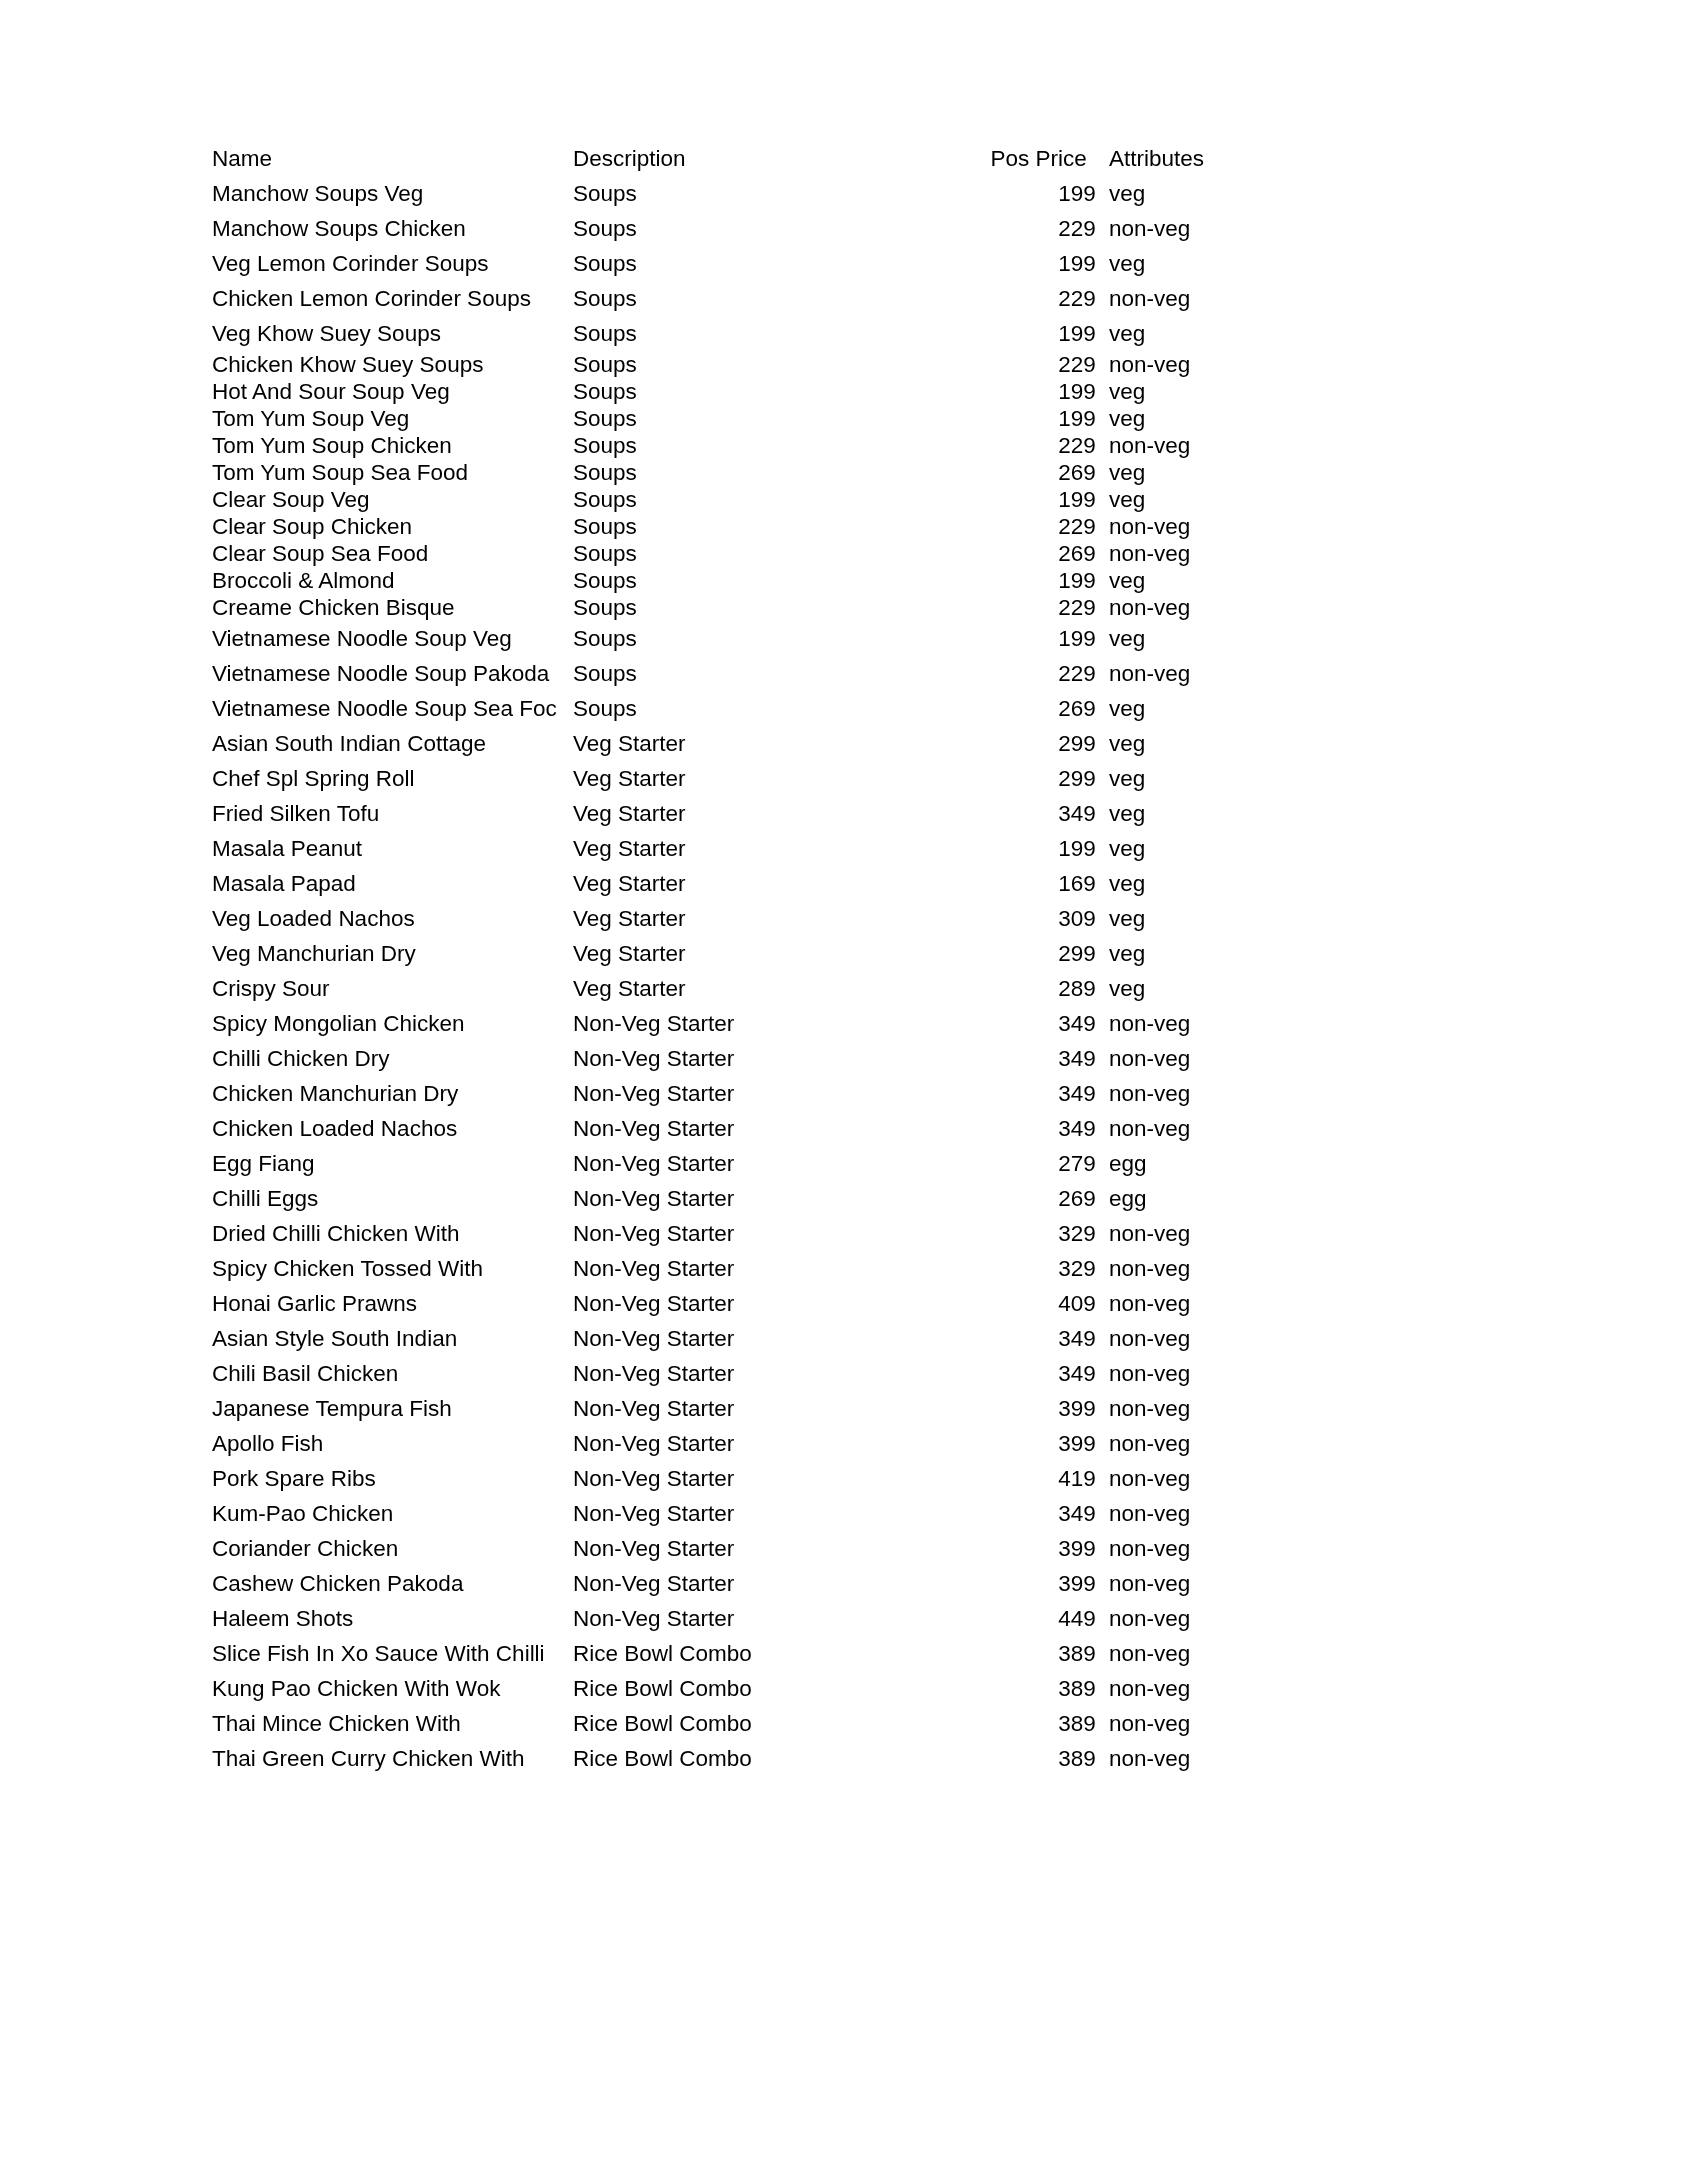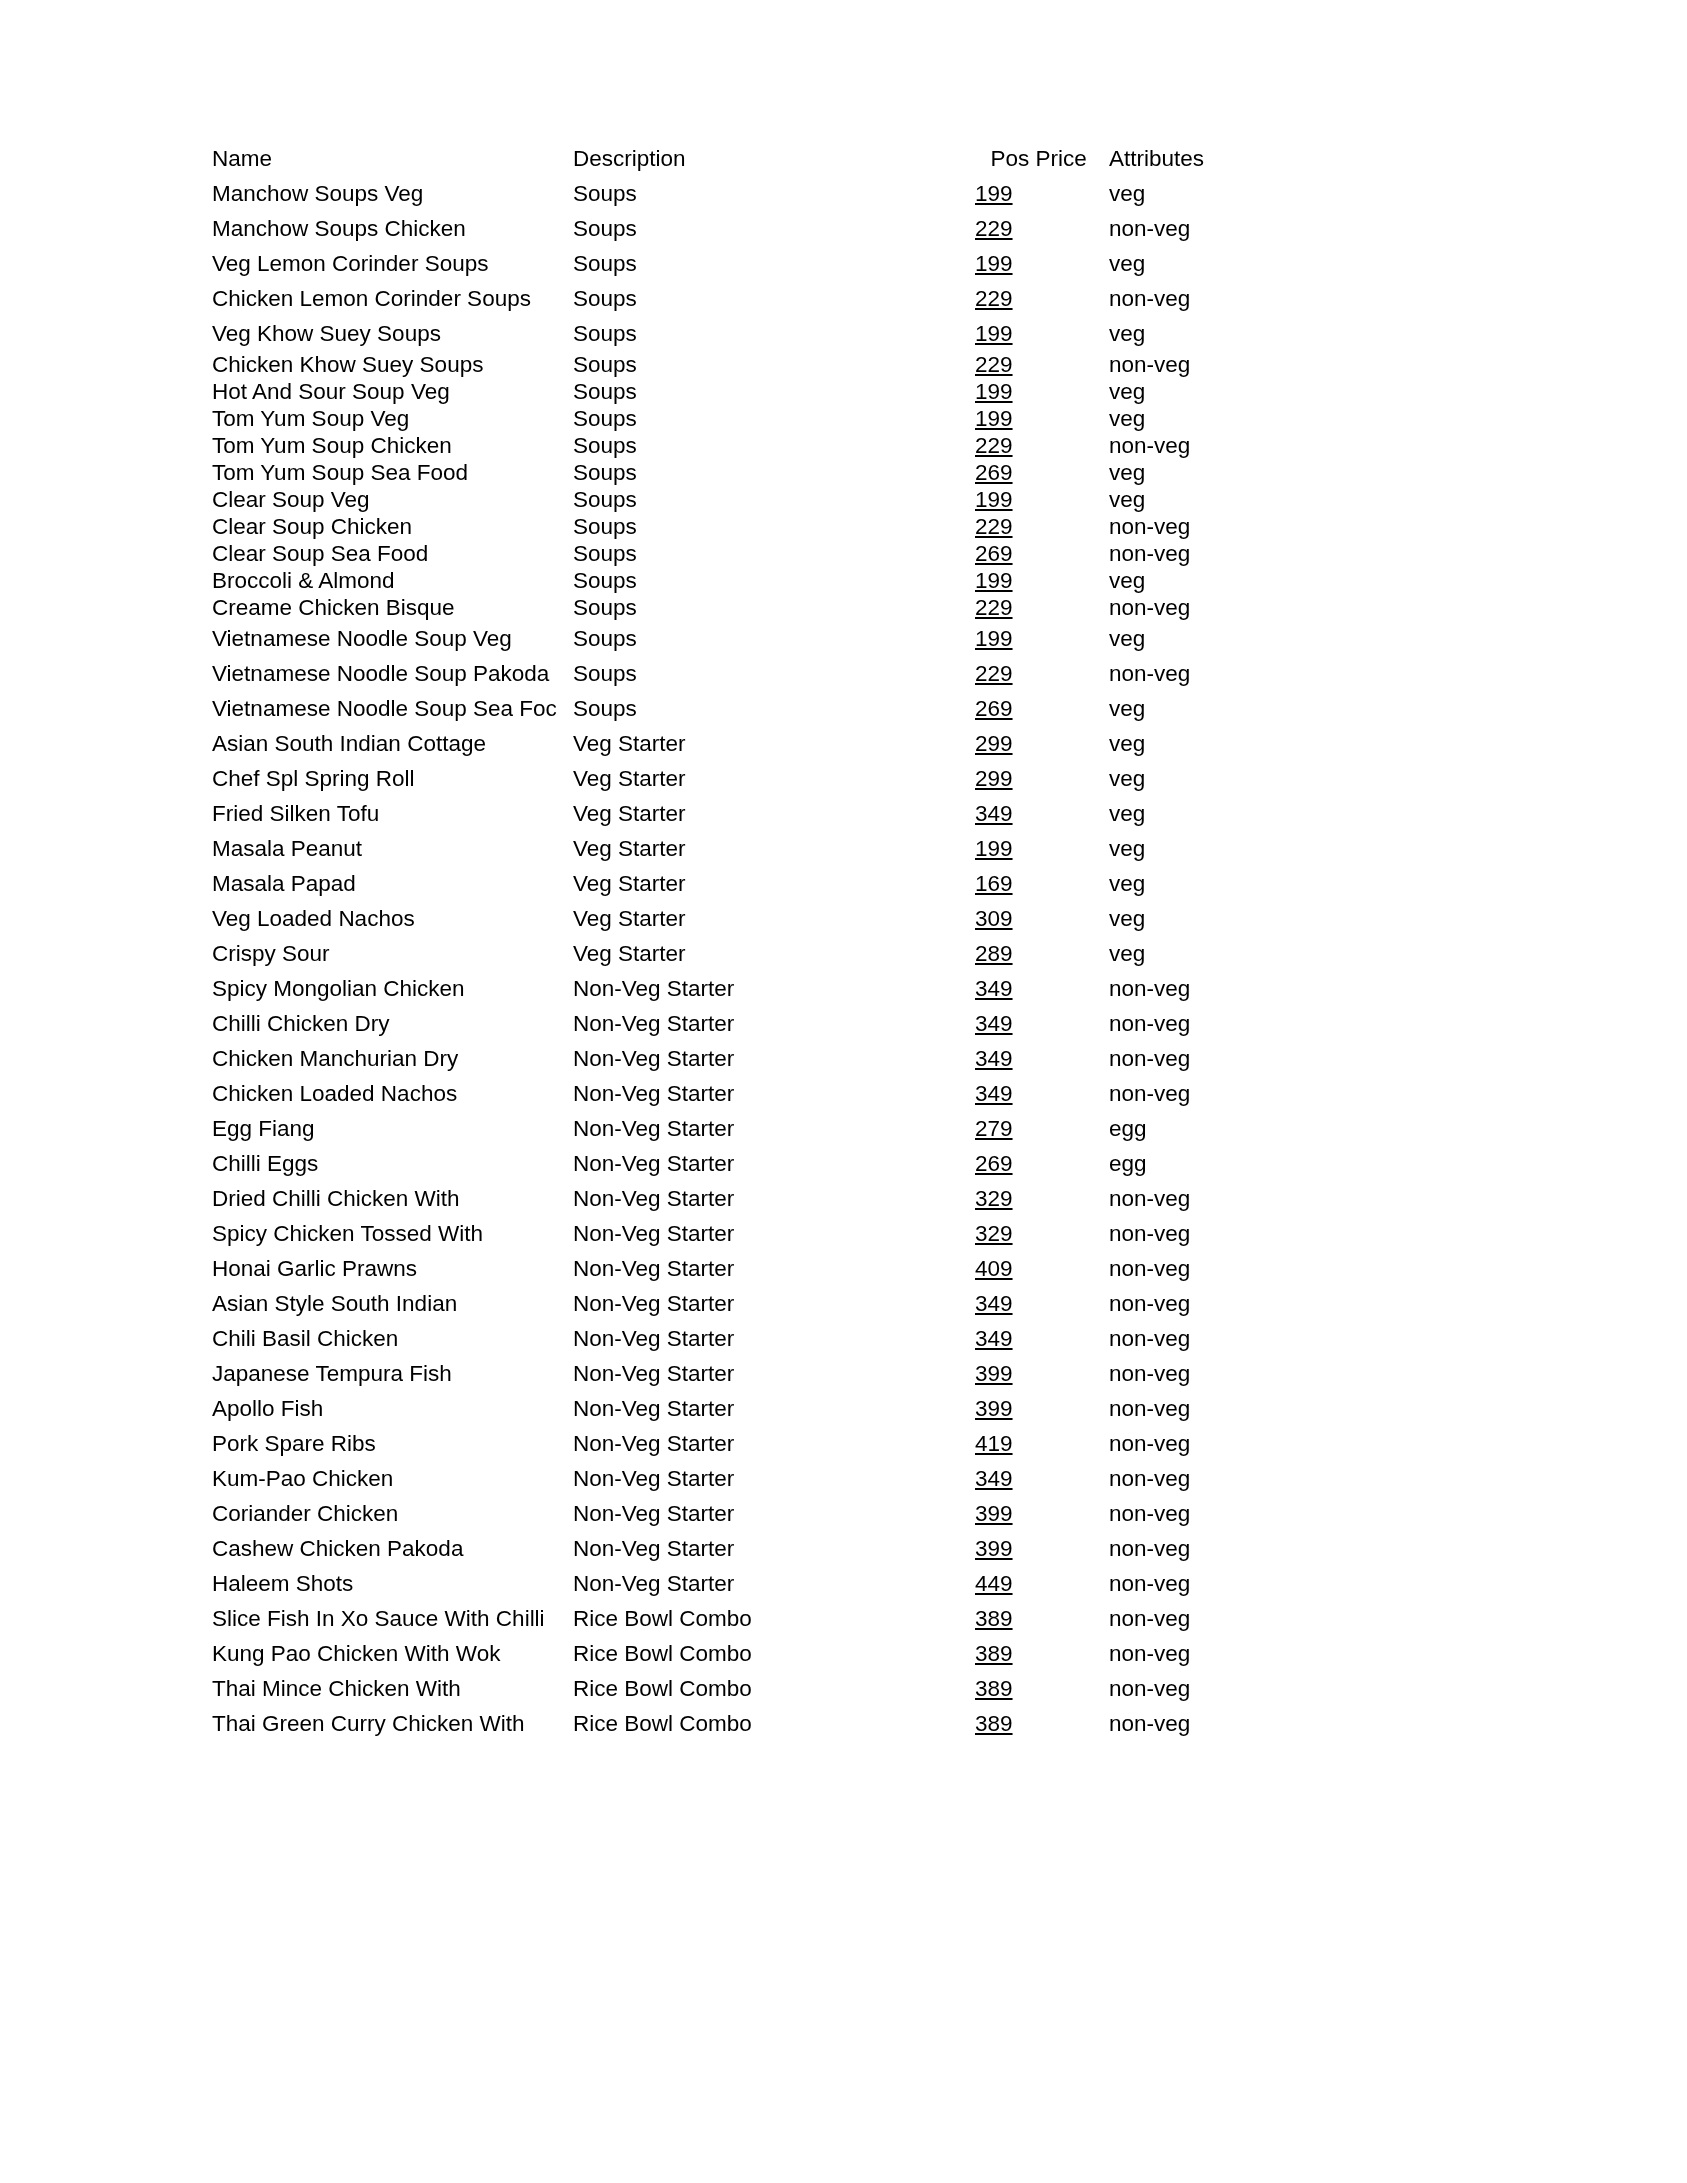--- a/index.html
+++ b/index.html
@@ -27,21 +27,21 @@
     text-align: left;
     vertical-align: middle;
     white-space: nowrap;
     overflow: hidden;
   }
   tr { height: 35px; }
   
   tbody tr:nth-child(n+6):nth-child(-n+15) { height: 27px; }
 
   th.col-price { text-align: center; padding-left: 1.3px; }
-  td.col-price { text-align: left; padding-right: 5.3px; text-decoration: underline; }
+  td.col-price { text-align: right; padding-right: 5.3px; }
   .col-attributes { padding-left: 8px; }
 </style>
 </head>
 <body>
 
 <div class="page">
   <table class="menu-table">
     <colgroup>
       <col style="width:361px">
       <col style="width:402px">
@@ -195,20 +195,26 @@
           <td class="col-price">169</td>
           <td class="col-attributes">veg</td>
         </tr>
         <tr>
           <td class="col-name">Veg Loaded Nachos</td>
           <td class="col-description">Veg Starter</td>
           <td class="col-price">309</td>
           <td class="col-attributes">veg</td>
         </tr>
         <tr>
+          <td class="col-name">Veg Manchurian Dry</td>
+          <td class="col-description">Veg Starter</td>
+          <td class="col-price">299</td>
+          <td class="col-attributes">veg</td>
+        </tr>
+        <tr>
           <td class="col-name">Crispy Sour</td>
           <td class="col-description">Veg Starter</td>
           <td class="col-price">289</td>
           <td class="col-attributes">veg</td>
         </tr>
         <tr>
           <td class="col-name">Spicy Mongolian Chicken</td>
           <td class="col-description">Non-Veg Starter</td>
           <td class="col-price">349</td>
           <td class="col-attributes">non-veg</td>

